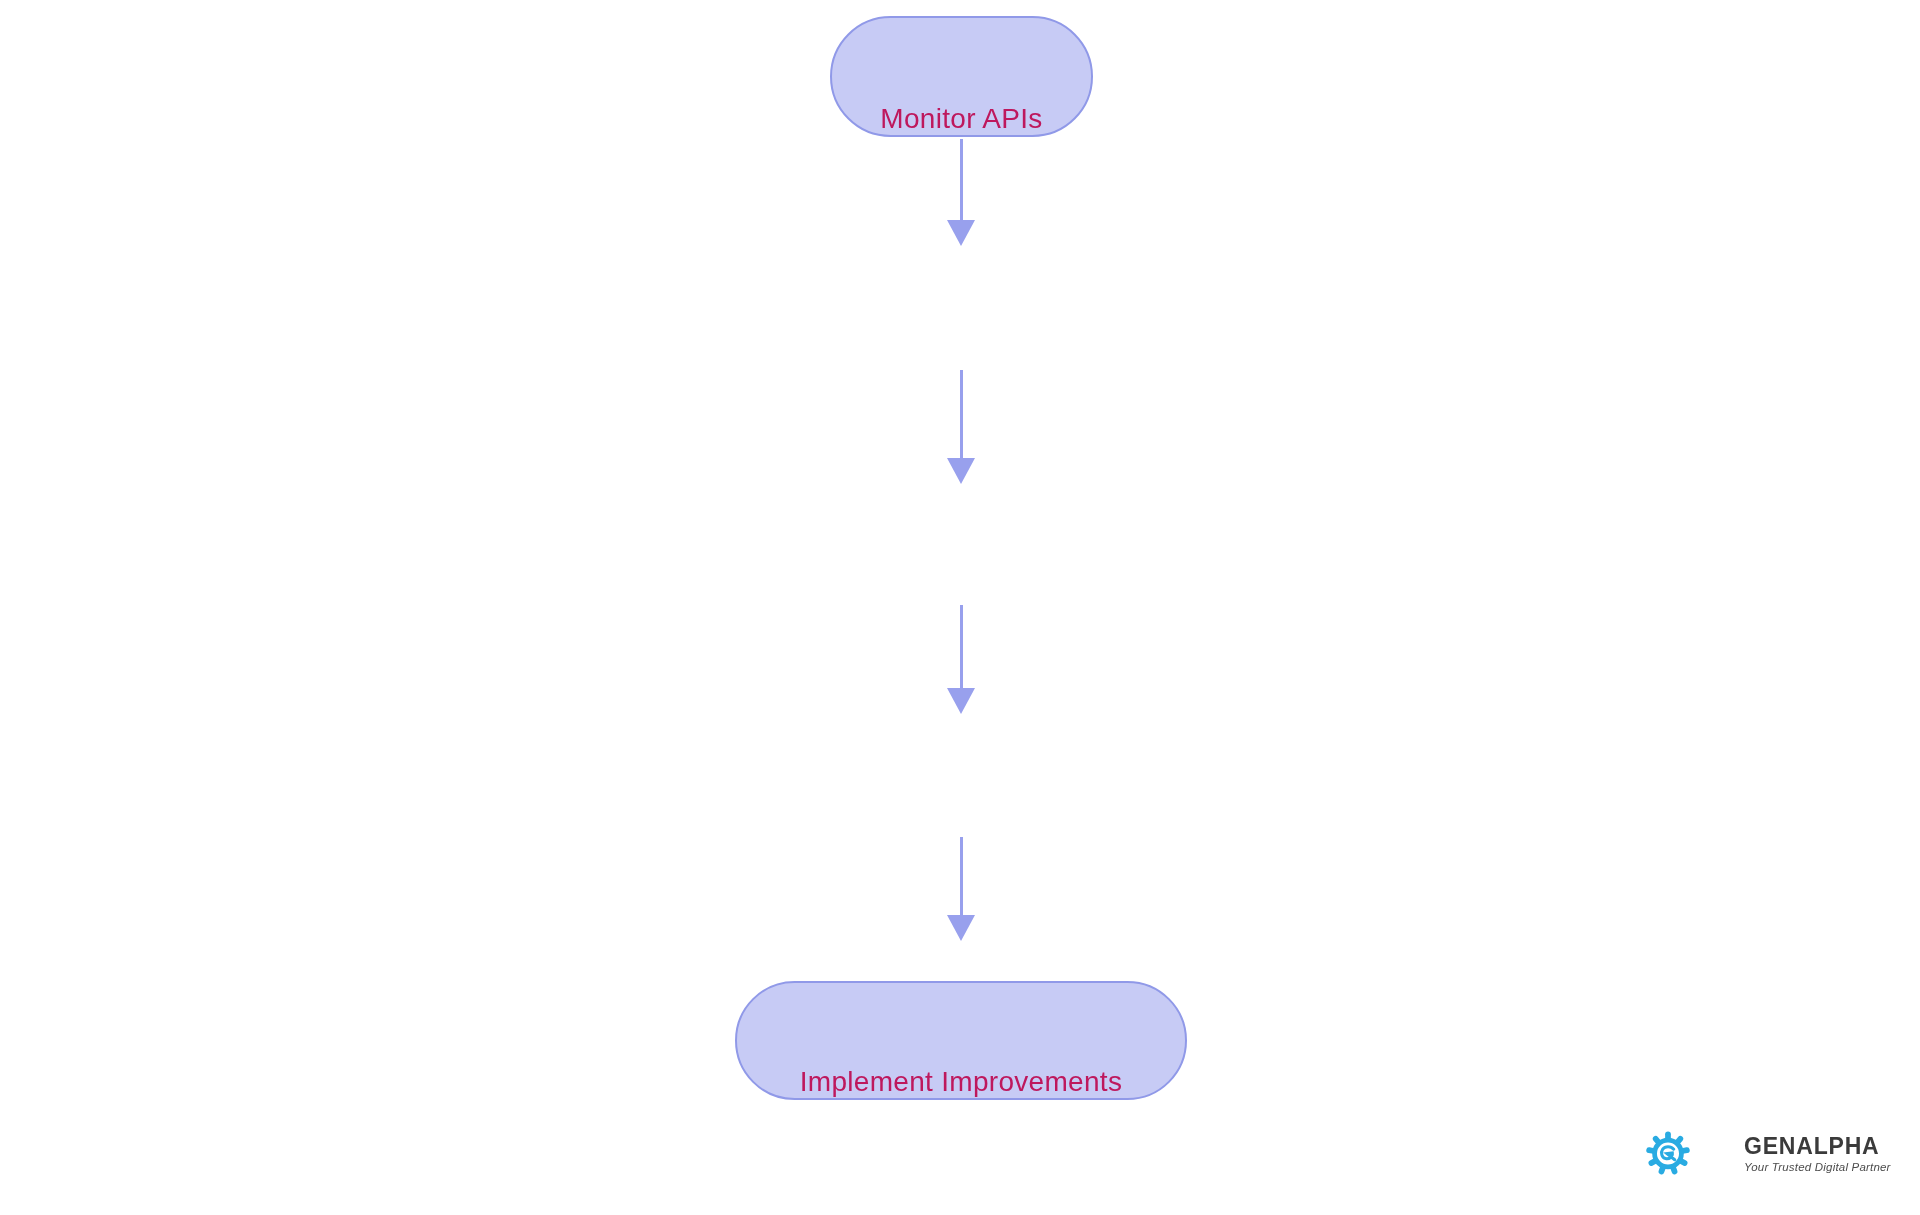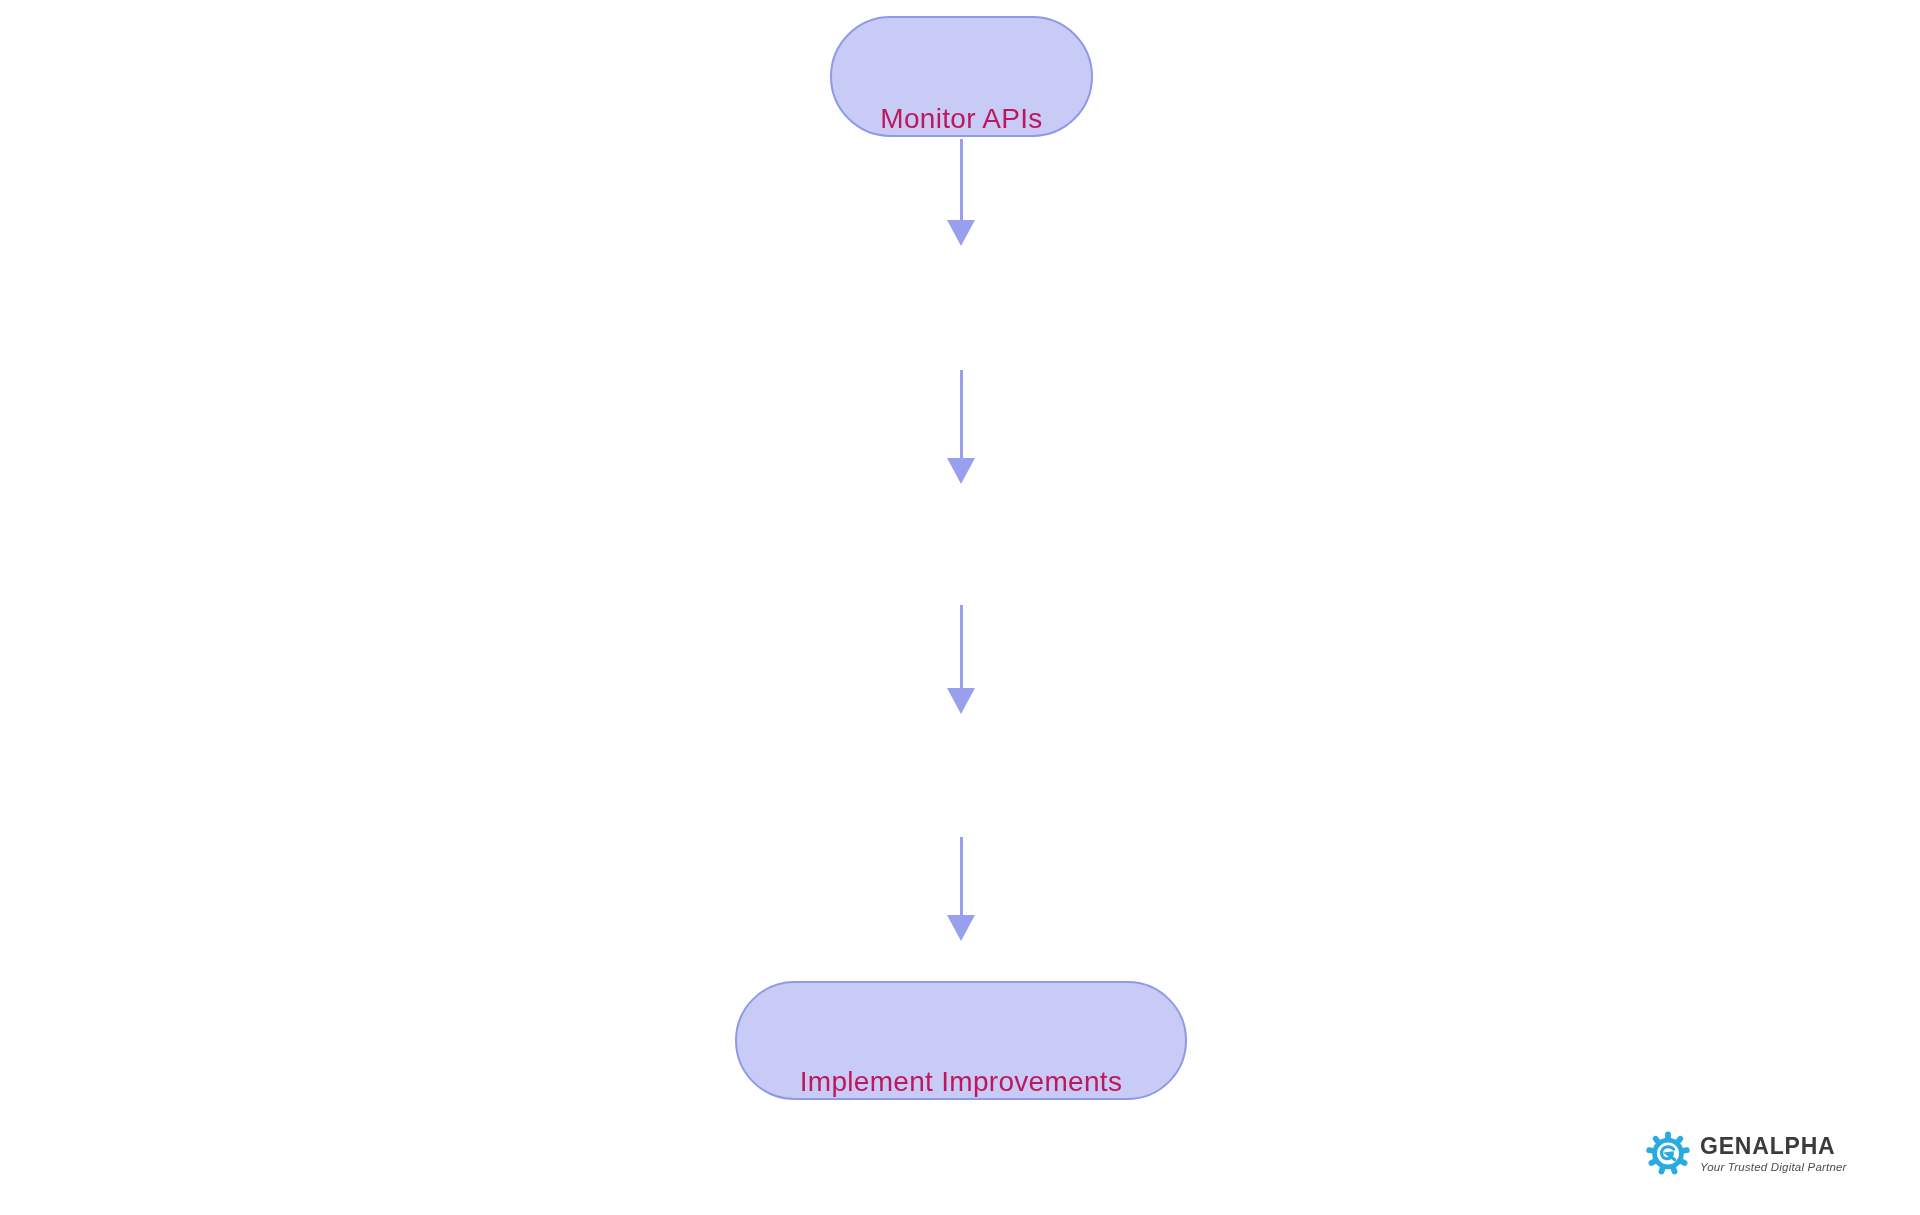--- a/index.html
+++ b/index.html
@@ -44,21 +44,21 @@
     width:0;height:0;
     border-left:14px solid transparent;
     border-right:14px solid transparent;
     border-top:26px solid #98a0ed;
   }
   
   .logo{
     position:absolute;left:1645px;top:1130px;
     display:flex;align-items:center;gap:9px;
   }
-  .logo-text{display:flex;flex-direction:column;}
+  .logo-text{display:flex;flex-direction:column;margin-left:44px;}
   .brand{
     font-size:23px;font-weight:800;color:#3b3b3b;
     letter-spacing:0.8px;line-height:1.1;
   }
   .tagline{
     font-size:11.5px;font-style:italic;color:#4c4c4c;
     margin-top:2px;letter-spacing:0.2px;
   }
 </style>
 </head>

